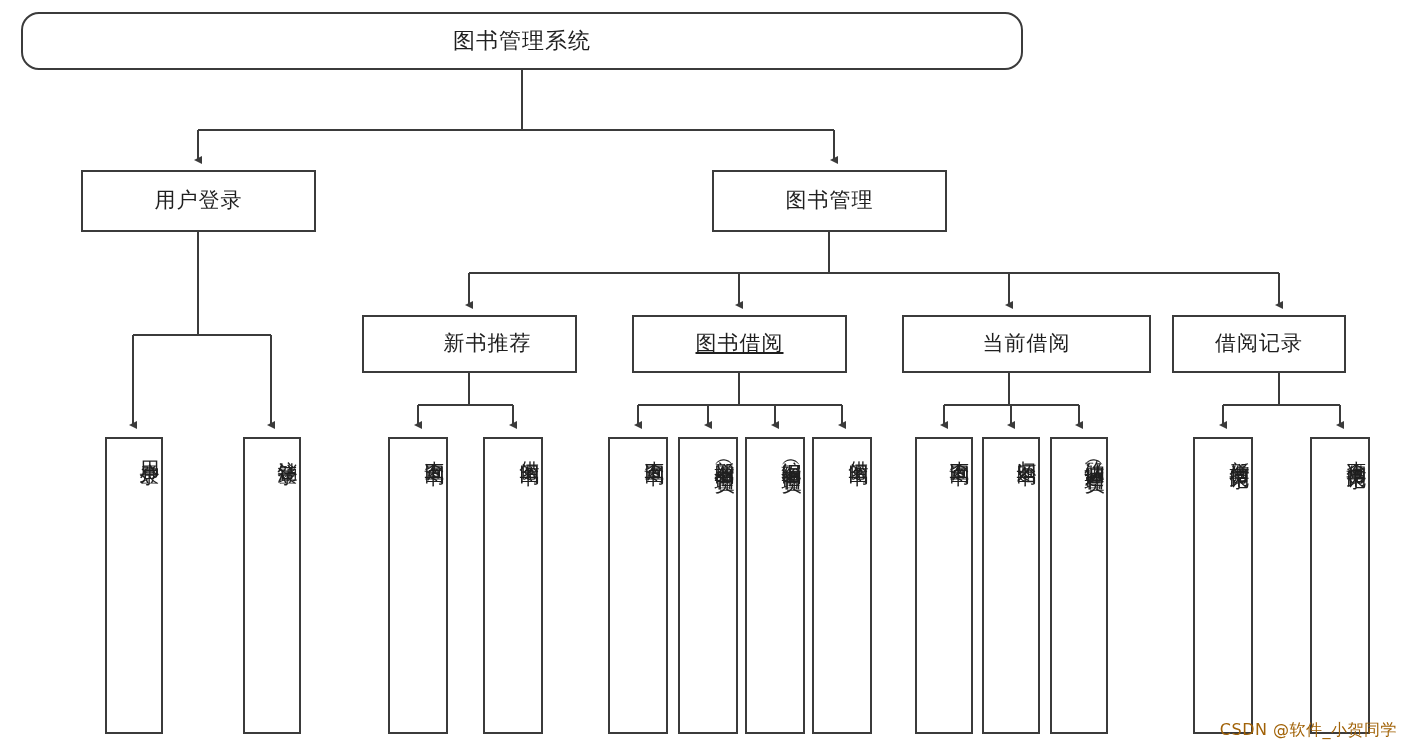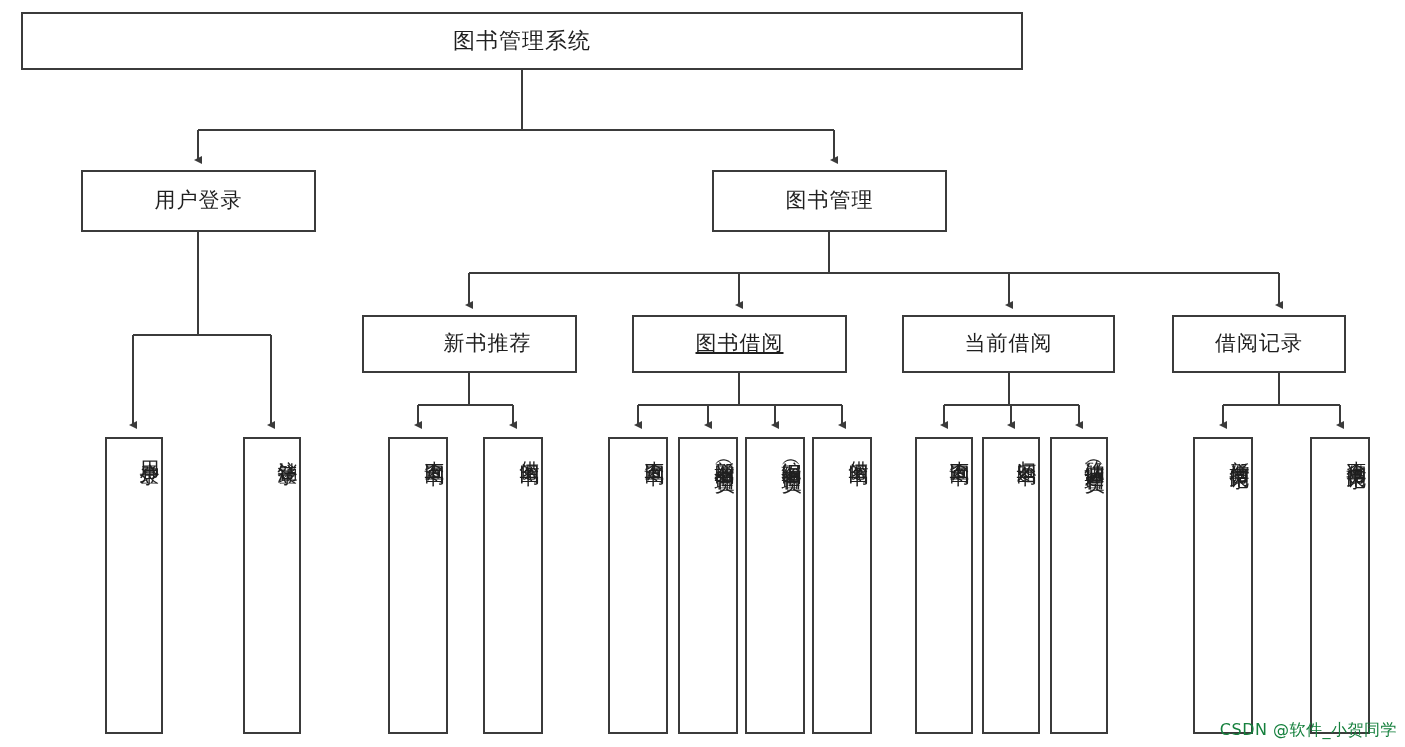--- a/index.html
+++ b/index.html
@@ -17,24 +17,24 @@
     display:flex;align-items:center;justify-content:center;
     color:#1f1f1f;
   }
   .node.horiz{font-size:21px;line-height:1.1;letter-spacing:1px;}
   .node.vert{
     font-size:20px;letter-spacing:2px;line-height:1.1;
     writing-mode:vertical-rl;text-orientation:upright;
     padding:6px 0;align-items:flex-start;justify-content:flex-start;
   }
   .node.vert span{display:block;}
-  .node.root{font-size:22px;}
+  .node.root{font-size:22px;border-radius:18px;}
   .watermark{
     position:absolute;right:8px;bottom:6px;
-    font-size:16px;color:#15803d;letter-spacing:.5px;
+    font-size:16px;color:#a16207;letter-spacing:.5px;
     white-space:nowrap;pointer-events:none;
   }
 </style>
 </head>
 <body>
 
 <div id="diagram-root">
 
   <svg class="edges" viewBox="0 0 1405 747" xmlns="http://www.w3.org/2000/svg">
     <defs>
@@ -96,21 +96,21 @@
   <div class="node horiz" style="left:712px;top:170px;width:235px;height:62px;">
     <span>图书管理</span>
   </div>
 
   <div class="node horiz" style="left:362px;top:315px;width:215px;height:58px;padding-left:36px;">
     <span>新书推荐</span>
   </div>
   <div class="node horiz" style="left:632px;top:315px;width:215px;height:58px;text-decoration:underline;">
     <span>图书借阅</span>
   </div>
-  <div class="node horiz" style="left:902px;top:315px;width:213px;height:58px;">
+  <div class="node horiz" style="left:902px;top:315px;width:249px;height:58px;">
     <span>当前借阅</span>
   </div>
   <div class="node horiz" style="left:1172px;top:315px;width:174px;height:58px;">
     <span>借阅记录</span>
   </div>
 
   <div class="node vert" style="left:105px;top:437px;width:58px;height:297px;">
     <span>用户登录</span>
   </div>
   <div class="node vert" style="left:243px;top:437px;width:58px;height:297px;">

